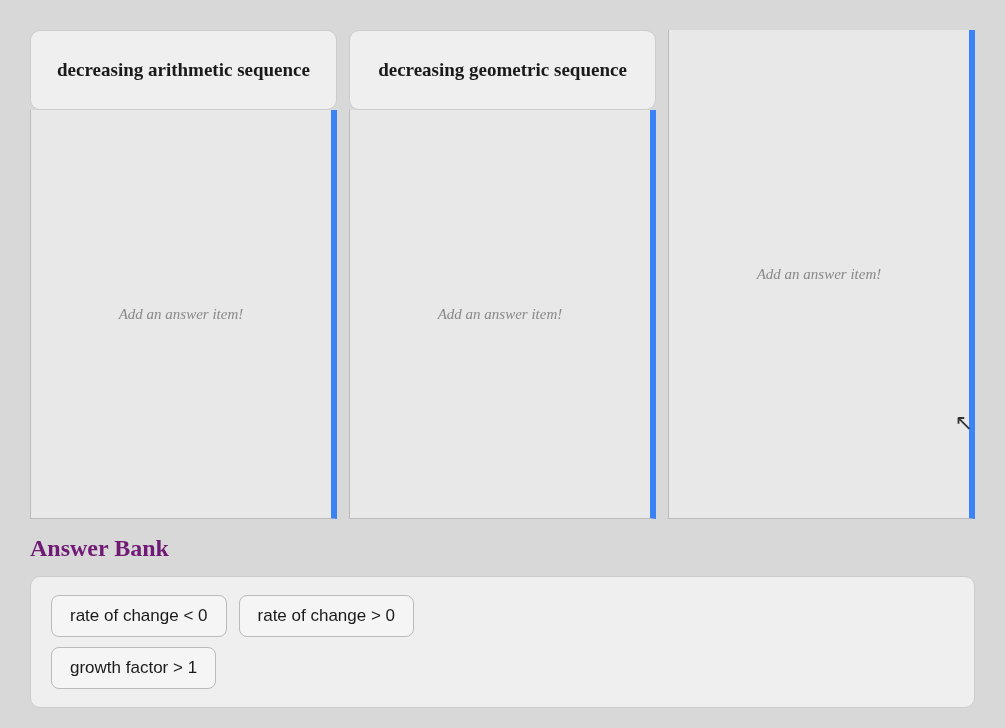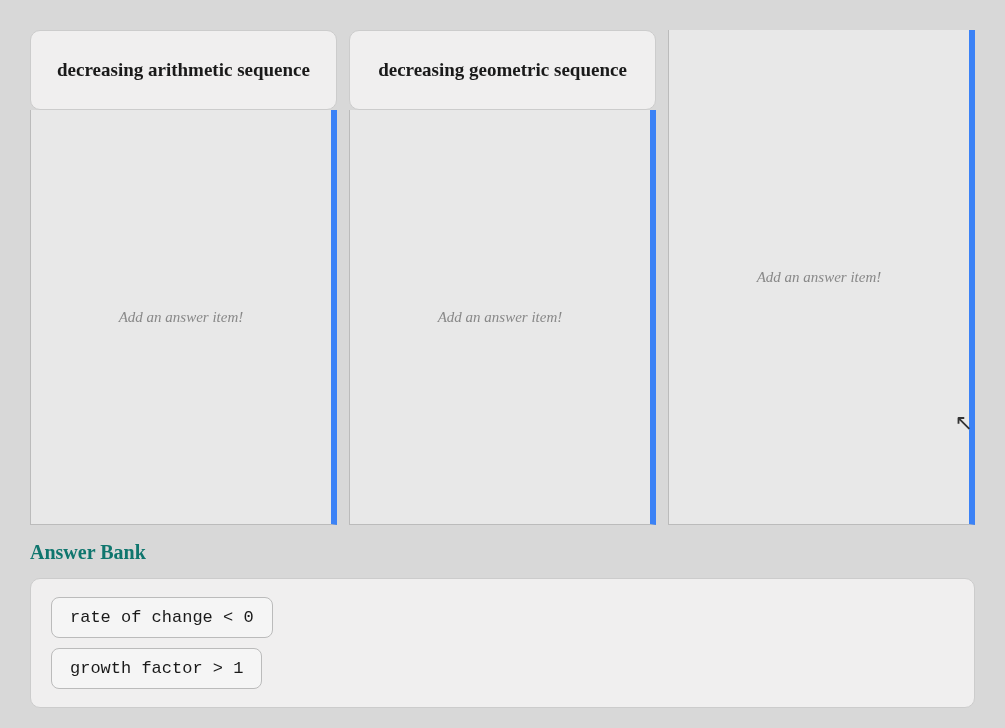--- a/index.html
+++ b/index.html
@@ -75,23 +75,23 @@
       font-size: 15px;
       font-family: Georgia, serif;
     }
 
     
     .answer-bank-section {
       margin-top: 16px;
     }
 
     .answer-bank-label {
-      font-size: 20px;
+      font-size: 24px;
       font-weight: bold;
-      color: #0f766e;
+      color: #701a75;
       margin-bottom: 14px;
       font-family: Georgia, serif;
     }
 
     .answer-bank-container {
       background-color: #f0efef;
       border-radius: 10px;
       padding: 18px 20px;
       border: 1px solid #ccc;
     }
@@ -107,21 +107,21 @@
       gap: 8px;
     }
 
     .answer-chip {
       background-color: #f5f5f5;
       border: 1px solid #bbb;
       border-radius: 8px;
       padding: 10px 18px;
       font-size: 17px;
       color: #1a1a1a;
-      font-family: Liberation Mono, monospace;
+      font-family: Liberation Sans, sans-serif;
       cursor: pointer;
       white-space: nowrap;
     }
 
     
     .cursor-indicator {
       position: absolute;
       right: 32px;
       top: 410px;
       font-size: 22px;
@@ -153,20 +153,21 @@
         </div>
       </div>
     </div>
 
   <div class="answer-bank-section">
     <div class="answer-bank-label">Answer Bank</div>
     <div class="answer-bank-container">
 
     <div class="answer-bank-row">
           <div class="answer-chip">rate of change &lt; 0</div>
+          <div class="answer-chip">rate of change &gt; 0</div>
         </div>
         <div class="answer-bank-row">
           <div class="answer-chip">growth factor &gt; 1</div>
         </div>
       </div>
   </div>
 
 </div>
 
 <div class="cursor-indicator">↖</div>

